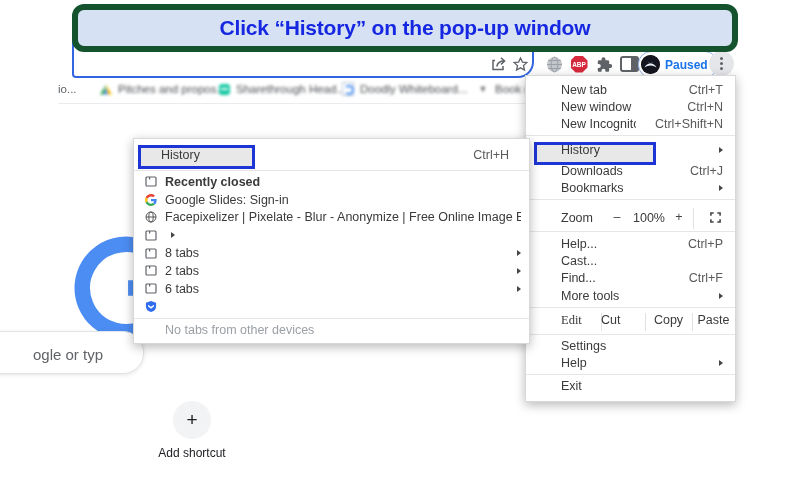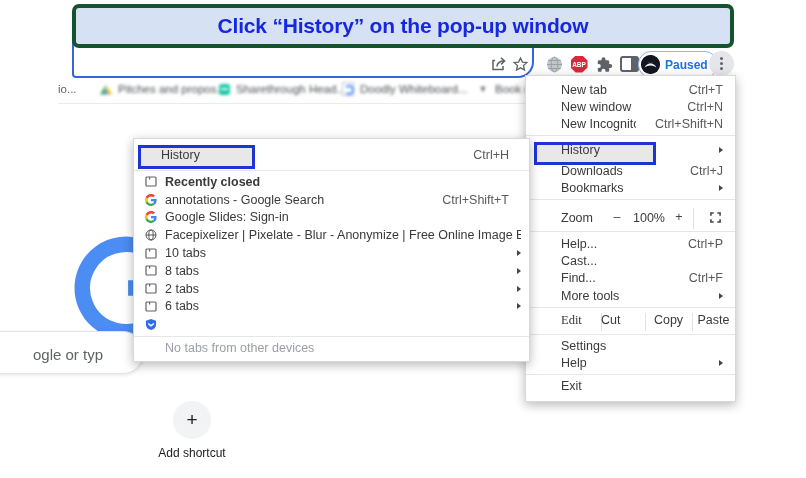--- a/index.html
+++ b/index.html
@@ -1,21 +1,21 @@
 <!DOCTYPE html>
 <html><head>
 <meta charset="utf-8">
 <style>
   html,body{margin:0;padding:0;background:#fff;}
   .stage{position:relative;width:806px;height:478px;background:#fff;overflow:hidden;
          font-family:"Liberation Sans",sans-serif;-webkit-font-smoothing:antialiased;}
 
   
   .banner{position:absolute;left:72px;top:4px;width:654px;height:36px;background:#d6e2f4;
-          border:4px solid #14532d;border-radius:7px;display:flex;align-items:center;
+          border:6px solid #14532d;border-radius:12px;display:flex;align-items:center;
           justify-content:center;z-index:40;}
   .banner span{font-size:21px;font-weight:bold;color:#1527e0;letter-spacing:-0.2px;}
 
   
   .focus-ring{position:absolute;left:72px;top:30px;width:458px;height:44px;
               border:2px solid #3166e0;border-radius:4px 16px 16px 4px;z-index:2;background:transparent;}
   .tico{position:absolute;top:52px;width:24px;height:24px;display:flex;align-items:center;
         justify-content:center;z-index:5;}
   .abp{width:17px;height:17px;background:#d6293d;color:#fff;font-size:6.5px;font-weight:bold;
        display:flex;align-items:center;justify-content:center;
@@ -299,52 +299,39 @@
     </div>
     <div class="mi">
       <span class="ic">
         <svg width="12" height="12" viewBox="0 0 48 48">
             <path fill="#EA4335" d="M24 9.5c3.5 0 6.6 1.2 9.1 3.6l6.8-6.8C35.9 2.4 30.3 0 24 0 14.6 0 6.5 5.4 2.6 13.2l7.9 6.2C12.4 13.7 17.7 9.5 24 9.5z"></path>
             <path fill="#4285F4" d="M46.5 24.5c0-1.6-.1-3.1-.4-4.5H24v9h12.7c-.6 2.9-2.2 5.4-4.7 7l7.6 5.9c4.5-4.1 6.9-10.2 6.9-17.4z"></path>
             <path fill="#FBBC05" d="M10.5 28.6c-.5-1.5-.8-3-.8-4.6s.3-3.1.8-4.6l-7.9-6.2C.9 16.5 0 20.1 0 24s.9 7.5 2.6 10.8l7.9-6.2z"></path>
             <path fill="#34A853" d="M24 48c6.3 0 11.6-2.1 15.5-5.7l-7.6-5.9c-2.1 1.4-4.8 2.3-7.9 2.3-6.3 0-11.6-4.2-13.5-9.9l-7.9 6.2C6.5 42.6 14.6 48 24 48z"></path>
           </svg>
       </span>
-      <span class="lbl">annotations - Google Search</span>
-      <span class="sc">Ctrl+Shift+T</span>
-    </div>
-    <div class="mi">
-      <span class="ic">
-        <svg width="12" height="12" viewBox="0 0 48 48">
-            <path fill="#EA4335" d="M24 9.5c3.5 0 6.6 1.2 9.1 3.6l6.8-6.8C35.9 2.4 30.3 0 24 0 14.6 0 6.5 5.4 2.6 13.2l7.9 6.2C12.4 13.7 17.7 9.5 24 9.5z"></path>
-            <path fill="#4285F4" d="M46.5 24.5c0-1.6-.1-3.1-.4-4.5H24v9h12.7c-.6 2.9-2.2 5.4-4.7 7l7.6 5.9c4.5-4.1 6.9-10.2 6.9-17.4z"></path>
-            <path fill="#FBBC05" d="M10.5 28.6c-.5-1.5-.8-3-.8-4.6s.3-3.1.8-4.6l-7.9-6.2C.9 16.5 0 20.1 0 24s.9 7.5 2.6 10.8l7.9-6.2z"></path>
-            <path fill="#34A853" d="M24 48c6.3 0 11.6-2.1 15.5-5.7l-7.6-5.9c-2.1 1.4-4.8 2.3-7.9 2.3-6.3 0-11.6-4.2-13.5-9.9l-7.9 6.2C6.5 42.6 14.6 48 24 48z"></path>
-          </svg>
-      </span>
       <span class="lbl">Google Slides: Sign-in</span>
     </div>
     <div class="mi">
       <span class="ic">
         <svg width="12" height="12" viewBox="0 0 12 12" fill="none" stroke="#555" stroke-width="1">
             <circle cx="6" cy="6" r="5"></circle>
             <ellipse cx="6" cy="6" rx="2.2" ry="5"></ellipse>
             <path d="M1 6h10"></path>
           </svg>
       </span>
       <span class="lbl">Facepixelizer | Pixelate - Blur - Anonymize | Free Online Image Editor</span>
     </div>
     <div class="mi">
       <span class="ic">
         <svg width="12" height="11" viewBox="0 0 12 11" fill="none" stroke="#5f6368" stroke-width="1.2">
             <rect x="1" y="1" width="10" height="9" rx="1"></rect>
             <path d="M4.6 1v2.6"></path>
           </svg>
       </span>
-      <span class="lbl">10 tabs</span>
       <span class="tri"></span>
     </div>
     <div class="mi">
       <span class="ic">
         <svg width="12" height="11" viewBox="0 0 12 11" fill="none" stroke="#5f6368" stroke-width="1.2">
             <rect x="1" y="1" width="10" height="9" rx="1"></rect>
             <path d="M4.6 1v2.6"></path>
           </svg>
       </span>
       <span class="lbl">8 tabs</span>

